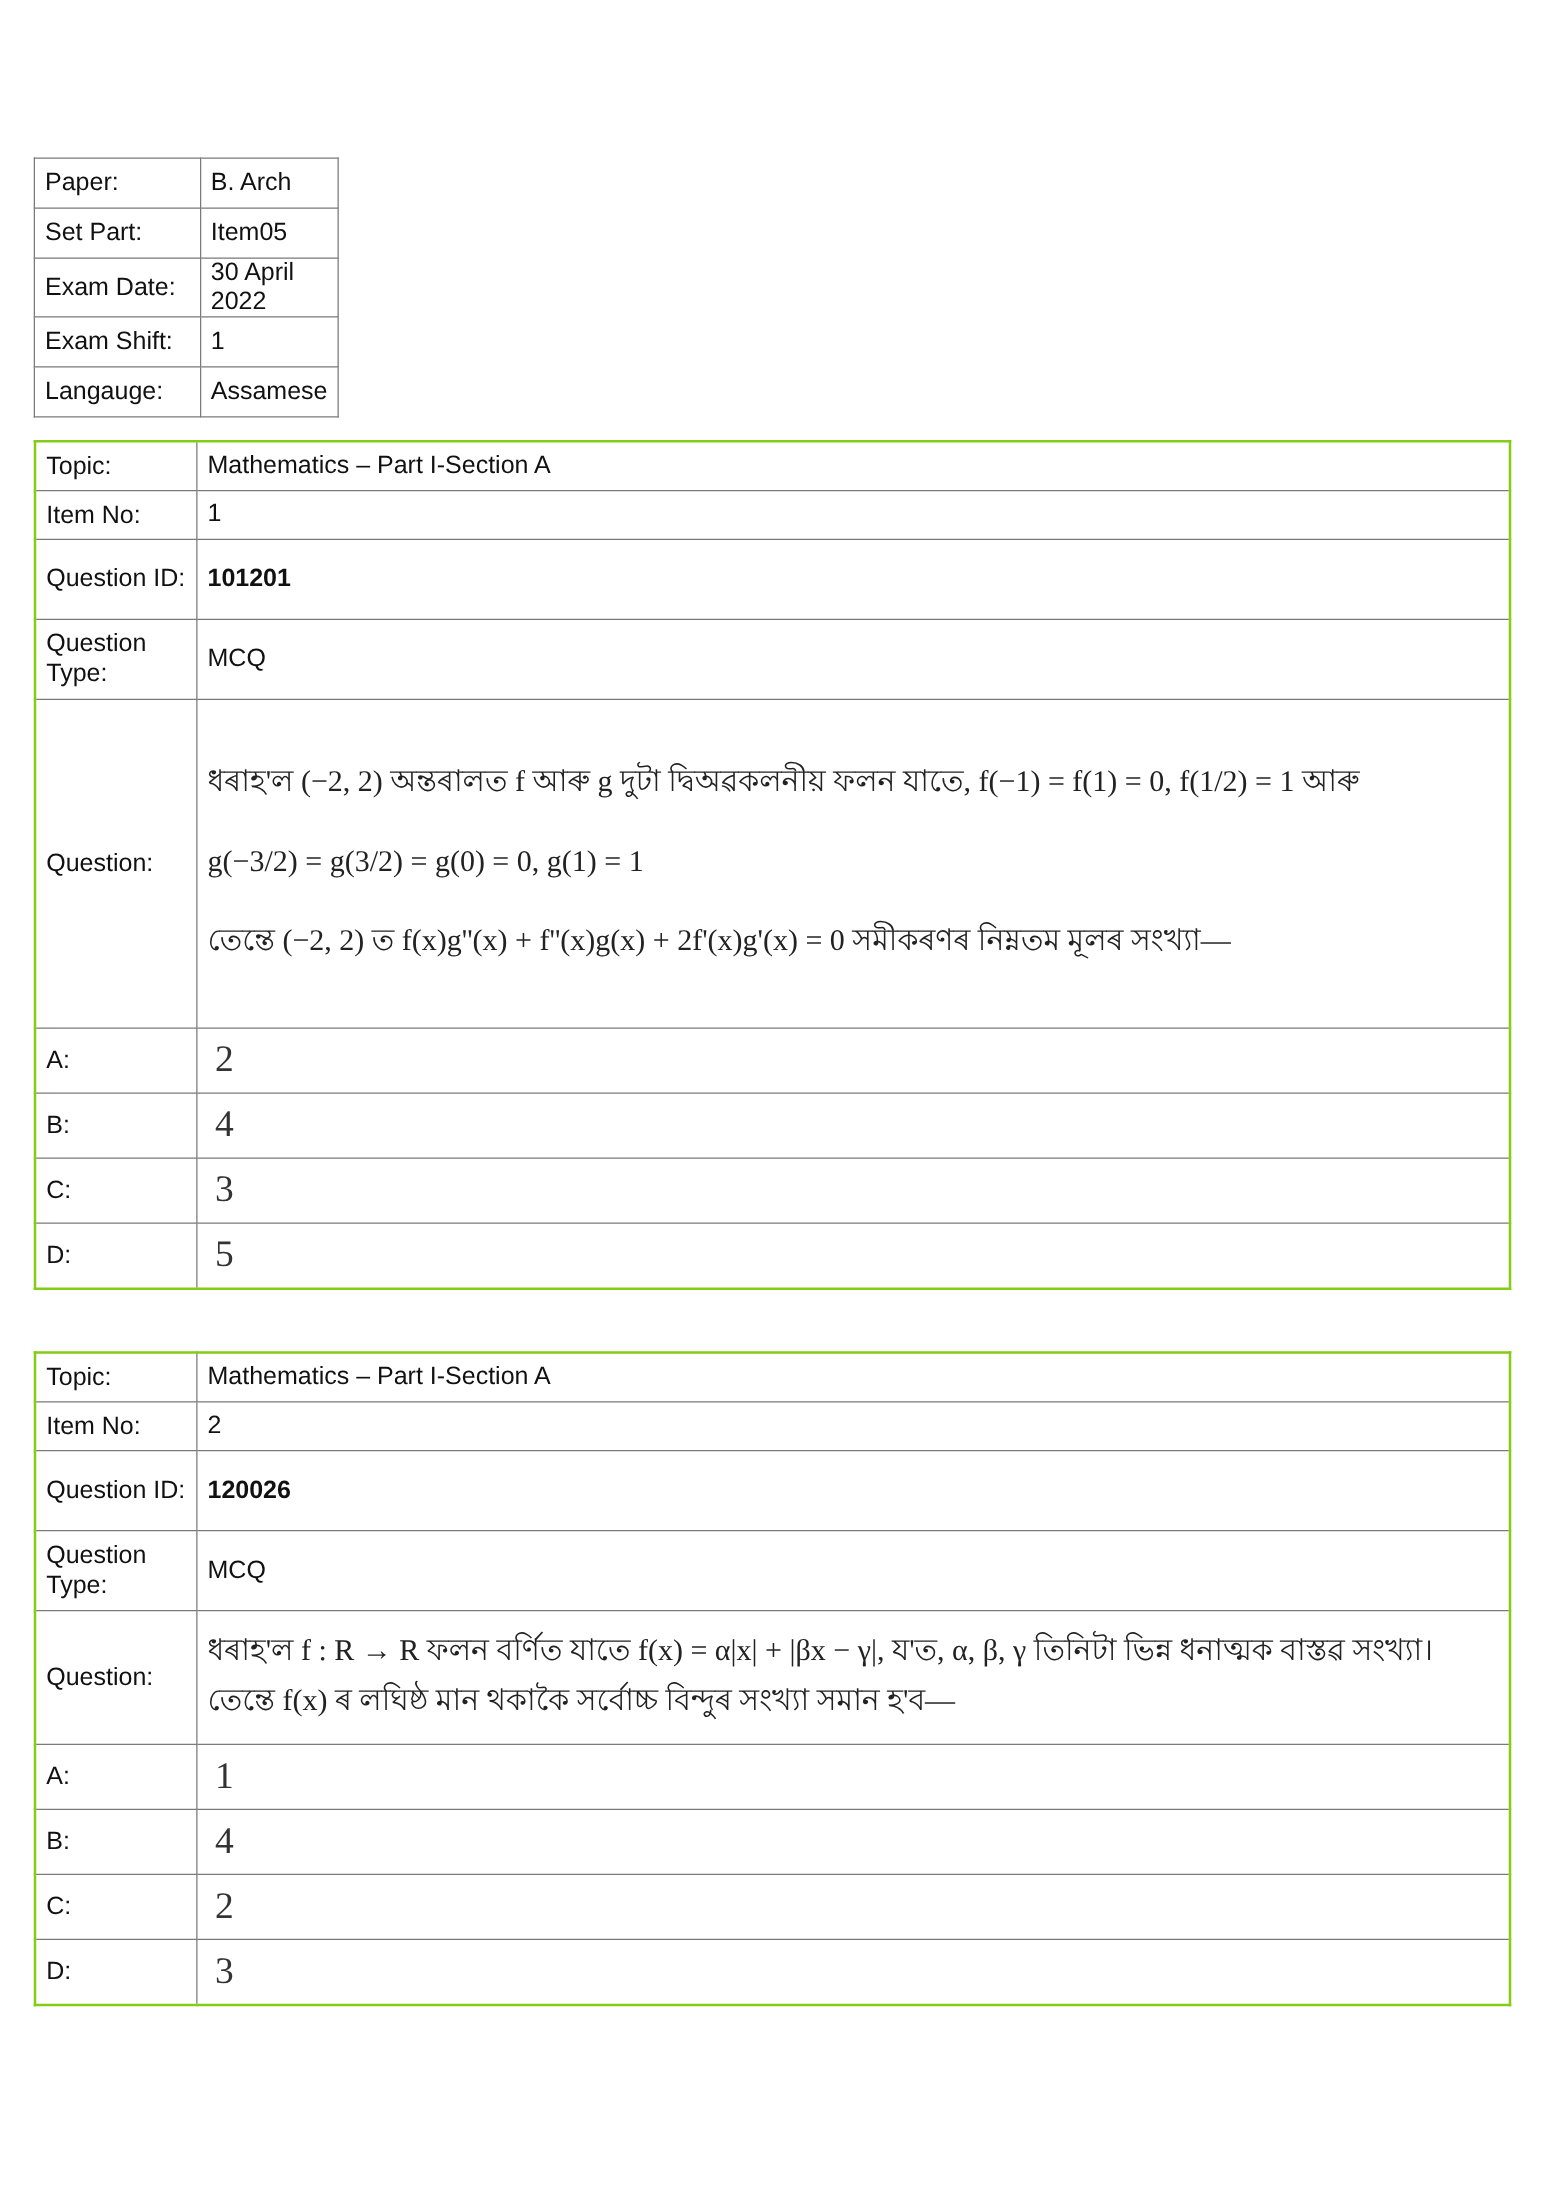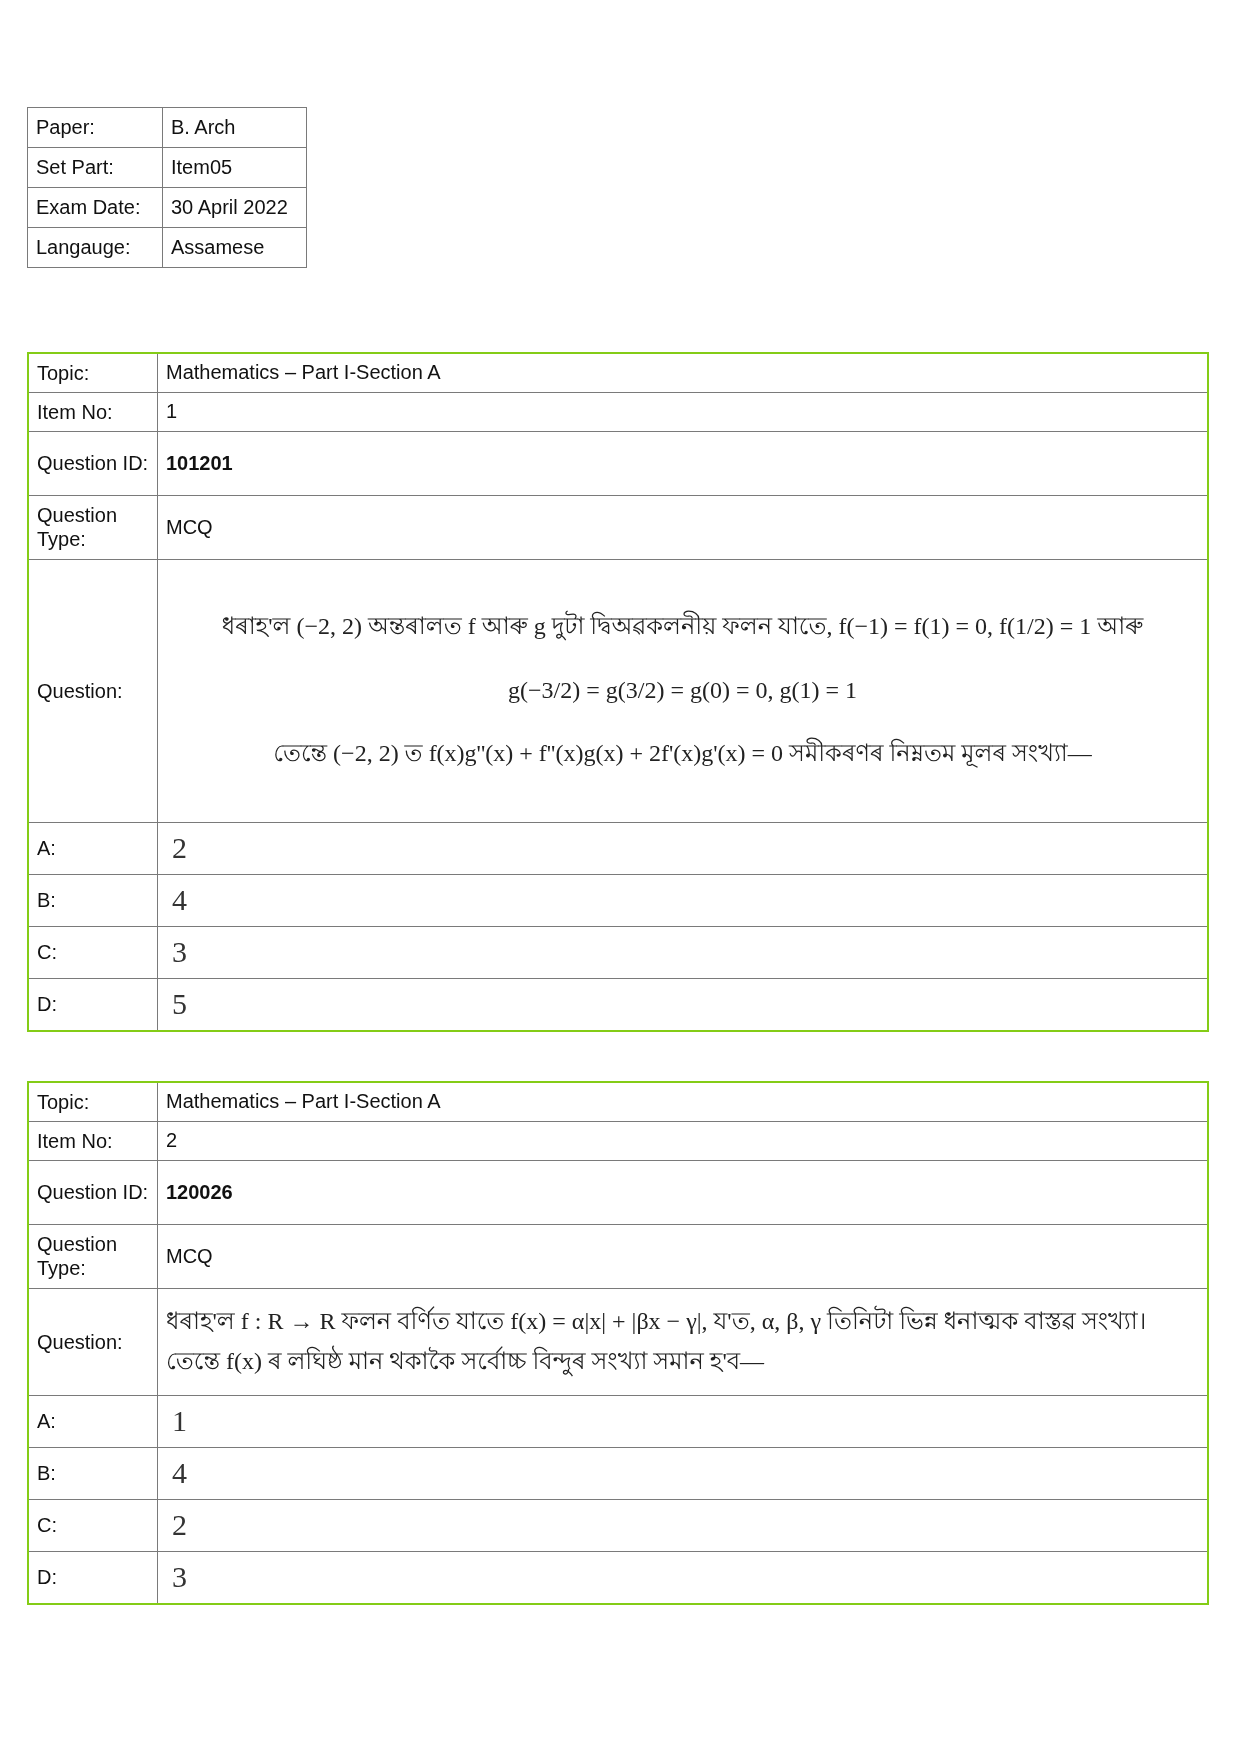--- a/index.html
+++ b/index.html
@@ -1,53 +1,57 @@
 <!DOCTYPE html>
 <html><head>
 <meta charset="utf-8">
 <style>
   html, body { margin:0; padding:0; background:#fff; }
   body { width:1240px; height:1754px; position:relative; font-family:"Liberation Sans", sans-serif; color:#111; }
   table { border-collapse:collapse; position:absolute; left:27px; }
   td { border:1.5px solid #7a7a7a; padding:0 8px; font-size:20px; vertical-align:middle; }
-  .info { top:107px; width:280px; border:1.5px solid #333; }
+  .info { top:126px; width:244px; border:1.5px solid #333; }
   .info td { height:39px; }
   .info td.k { width:118px; }
   .q { width:1182px; border:2px solid #84cc16; }
   .q td.k { width:112px; line-height:24px; }
   .q td.v { padding-left:8px; }
   .q1 { top:352px; }
   .q2 { top:1081px; }
   .r41 { height:39px; }
   .r66 { height:64px; }
   .opt { height:51px; font-family:"Liberation Serif", serif; font-size:30px; color:#333; padding-left:14px !important; }
   .bold { font-weight:bold; }
   .qtext { font-family:"Liberation Serif", serif; font-size:24px; color:#222; line-height:1.4; }
   .qtext .line { display:block; }
   .q1 .qcell { height:262px; }
   .q2 .qcell { height:106px; }
-  .q1 .qtext .line { margin:30px 0;text-align:center; }
+  .q1 .qtext .line { margin:30px 0; }
   .q2 .qtext .line { margin:6px 0; }
 </style>
 </head>
 <body>
 
 <table class="info">
   <tbody>
       <tr>
         <td class="k">Paper:</td>
         <td>B. Arch</td>
       </tr>
   <tr>
         <td class="k">Set Part:</td>
         <td>Item05</td>
       </tr>
   <tr>
         <td class="k">Exam Date:</td>
         <td>30 April 2022</td>
+      </tr>
+  <tr>
+        <td class="k">Exam Shift:</td>
+        <td>1</td>
       </tr>
   <tr>
         <td class="k">Langauge:</td>
         <td>Assamese</td>
       </tr>
 </tbody>
   </table>
 
 <table class="q q1">
   <tbody>

